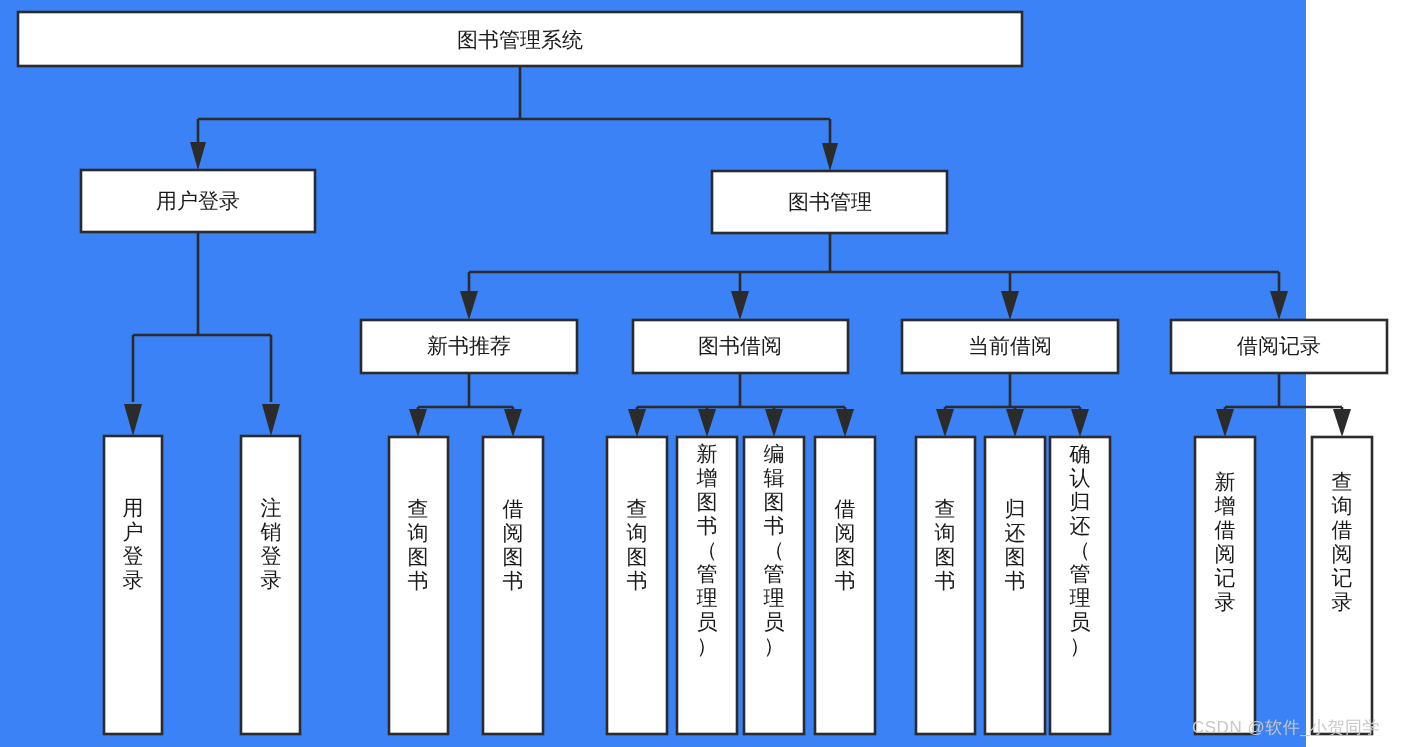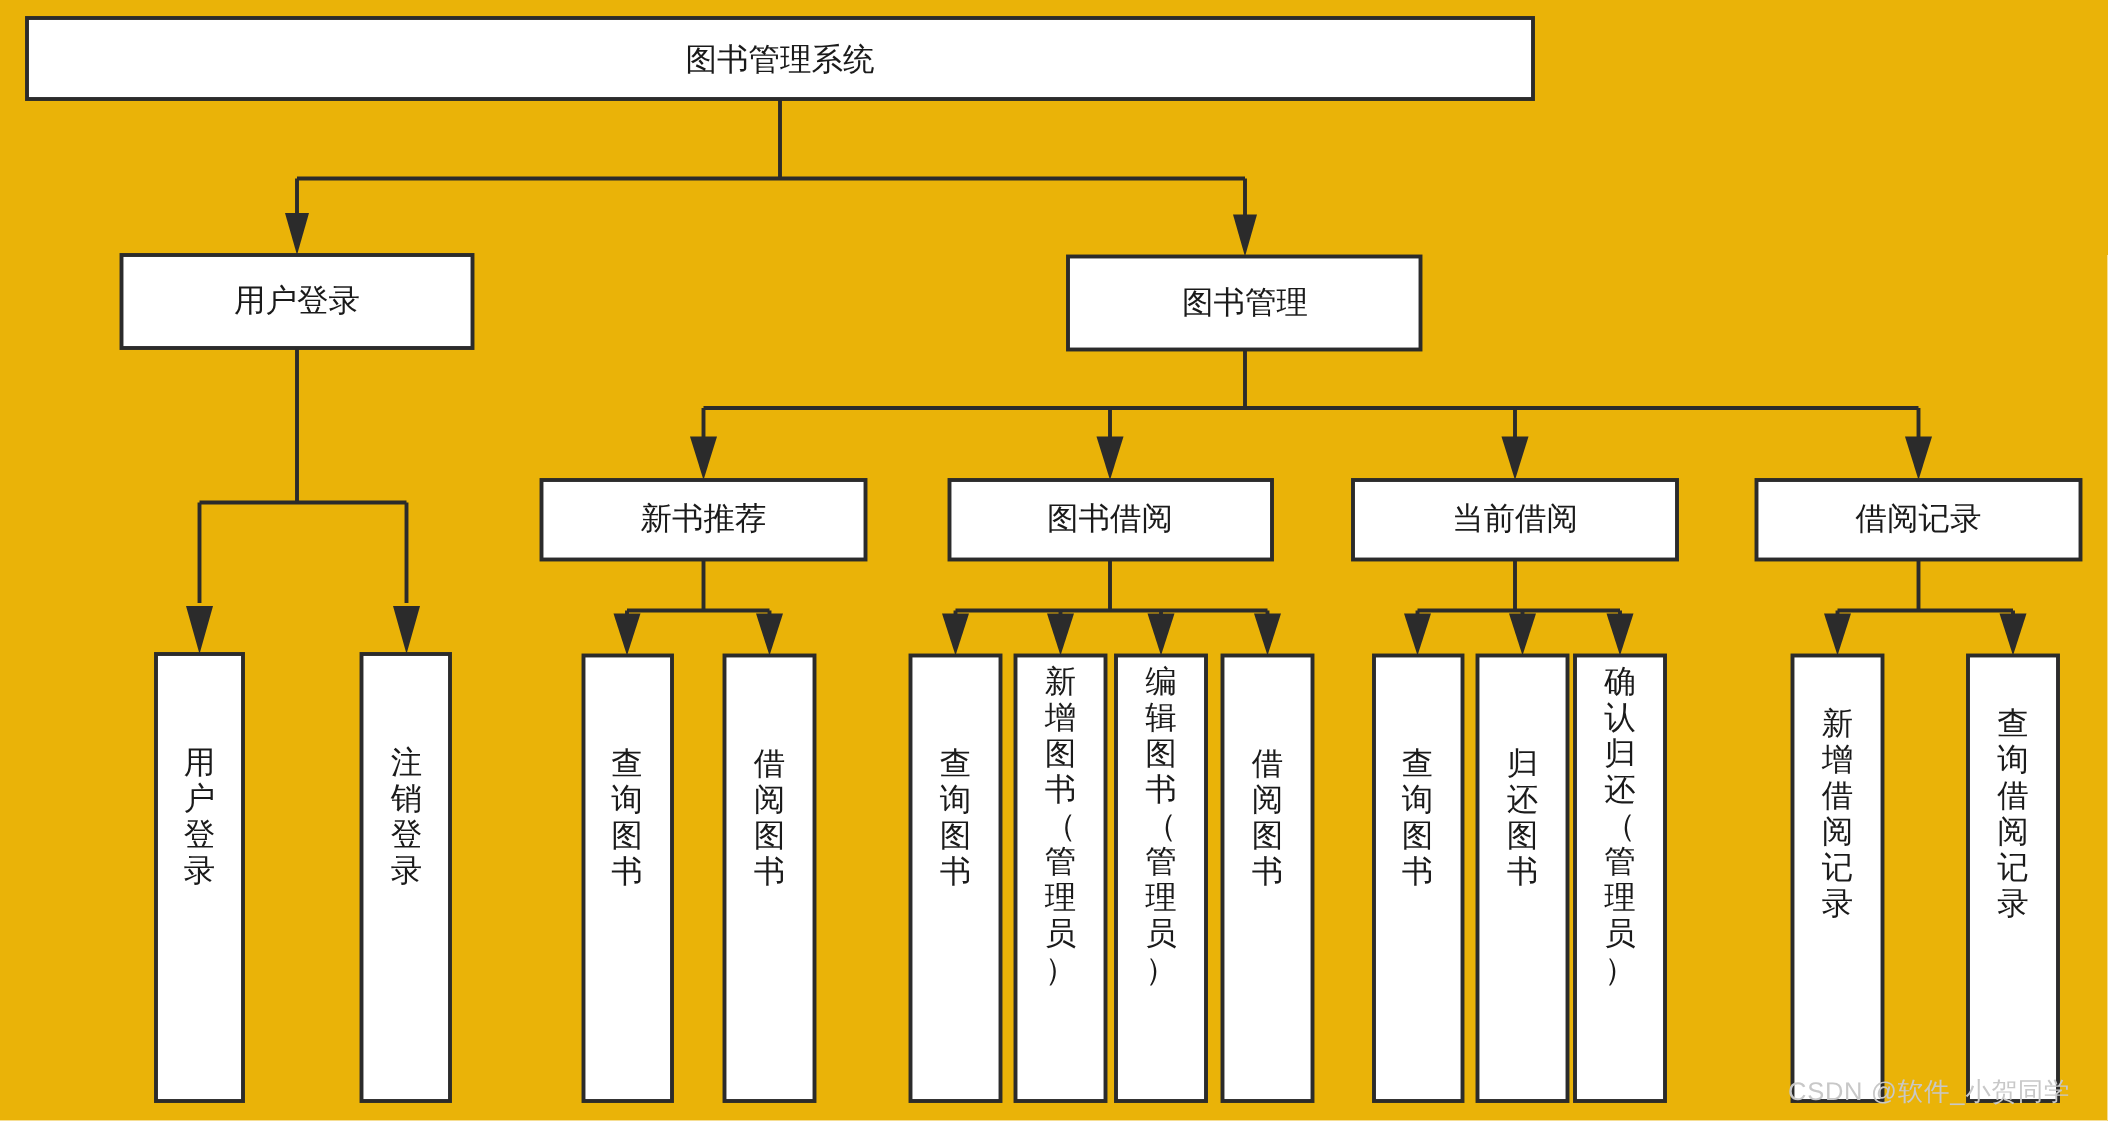--- a/index.html
+++ b/index.html
@@ -8,23 +8,24 @@
     background: #ffffff;
   }
   body {
     width: 1405px;
     height: 747px;
     font-family: "Liberation Sans", "DejaVu Sans", sans-serif;
     overflow: hidden;
   }
   #diagram-root {
     position: relative;
-    width: 1405px;
+    width: 1290px;
     height: 747px;
-    background: #eab308;
+    background: #3b82f6;
+    padding-left: 16px;
   }
   svg#tree-svg {
     position: absolute;
     left: 0;
     top: 0;
     width: 1405px;
     height: 747px;
     display: block;
   }
   .node-box {

